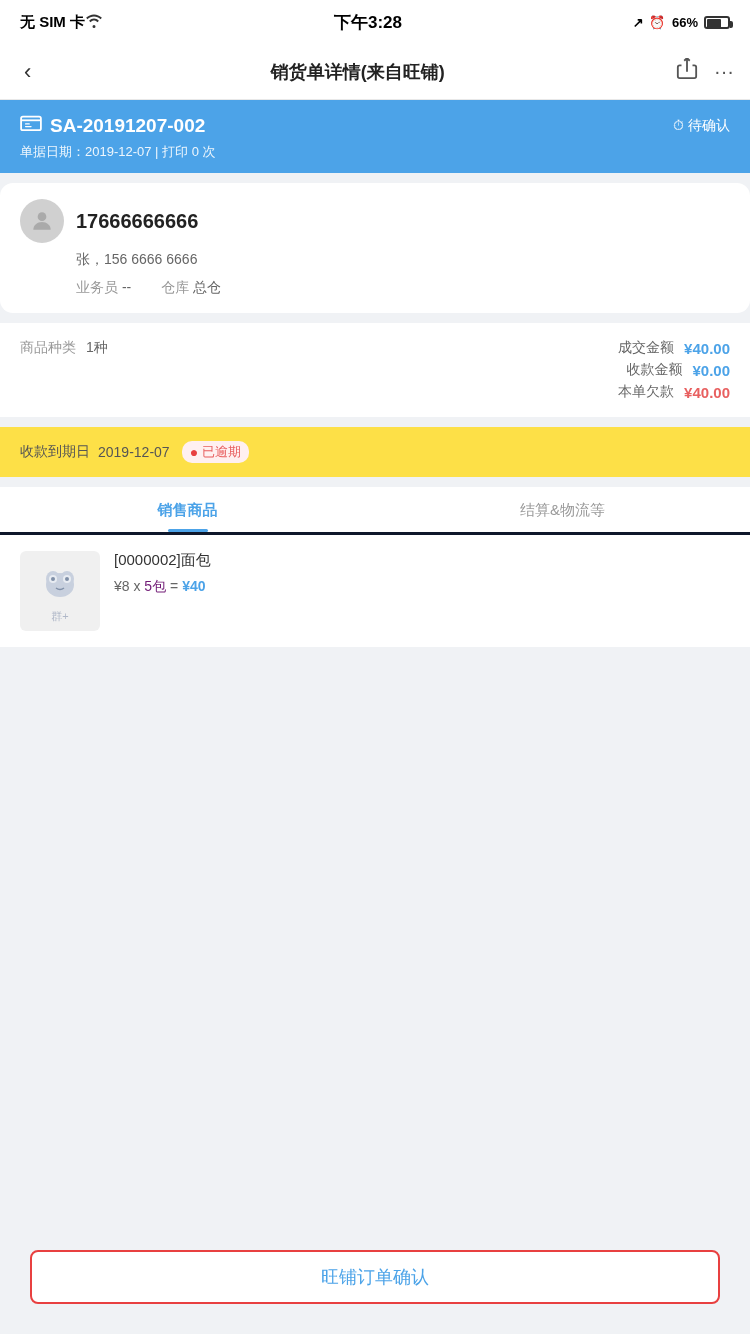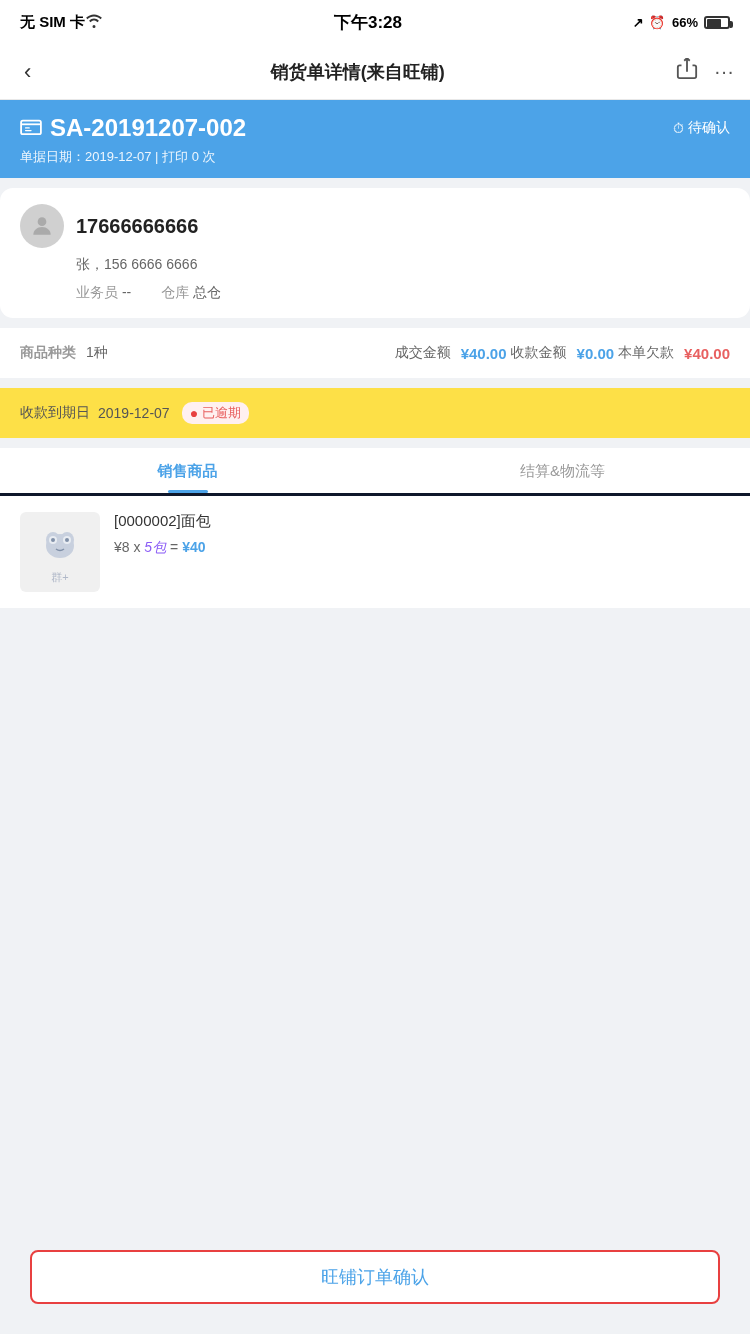--- a/index.html
+++ b/index.html
@@ -82,21 +82,21 @@
       display: flex;
       flex-direction: column;
       gap: 6px;
     }
     .order-header-top {
       display: flex;
       align-items: center;
       justify-content: space-between;
     }
     .order-id {
-      font-size: 24px;
+      font-size: 19px;
       font-weight: 700;
       color: #fff;
       display: flex;
       align-items: center;
       gap: 8px;
     }
     .order-status {
       font-size: 14px;
       color: #fff;
       display: flex;
@@ -154,24 +154,24 @@
     
     .summary-card {
       background: #fff;
       padding: 16px 20px;
       margin-top: 10px;
       display: flex;
       justify-content: space-between;
       align-items: flex-start;
     }
     .summary-left { font-size: 14px; color: #666; }
-    .summary-left-label { color: #999; margin-right: 6px; font-weight: bold; }
+    .summary-left-label { color: #999; margin-right: 6px; }
     .summary-right {
       display: flex;
-      flex-direction: row;
+      flex-direction: column;
       align-items: flex-end;
       gap: 4px;
     }
     .summary-row {
       display: flex;
       align-items: center;
       gap: 10px;
       font-size: 14px;
     }
     .summary-label { color: #666; }
@@ -255,21 +255,21 @@
     .product-name {
       font-size: 15px;
       color: #333;
       font-weight: 500;
       margin-bottom: 8px;
     }
     .product-price {
       font-size: 14px;
       color: #666;
     }
-    .price-qty { color: #8b5cf6; font-style: italic; }
+    .price-qty { color: #701a75; }
     .price-total { color: #4ca3e8; font-weight: 600; }
 
     
     .bottom-space {
       background: #f0f2f5;
       height: 200px;
     }
 
     
     .confirm-btn-wrap {

